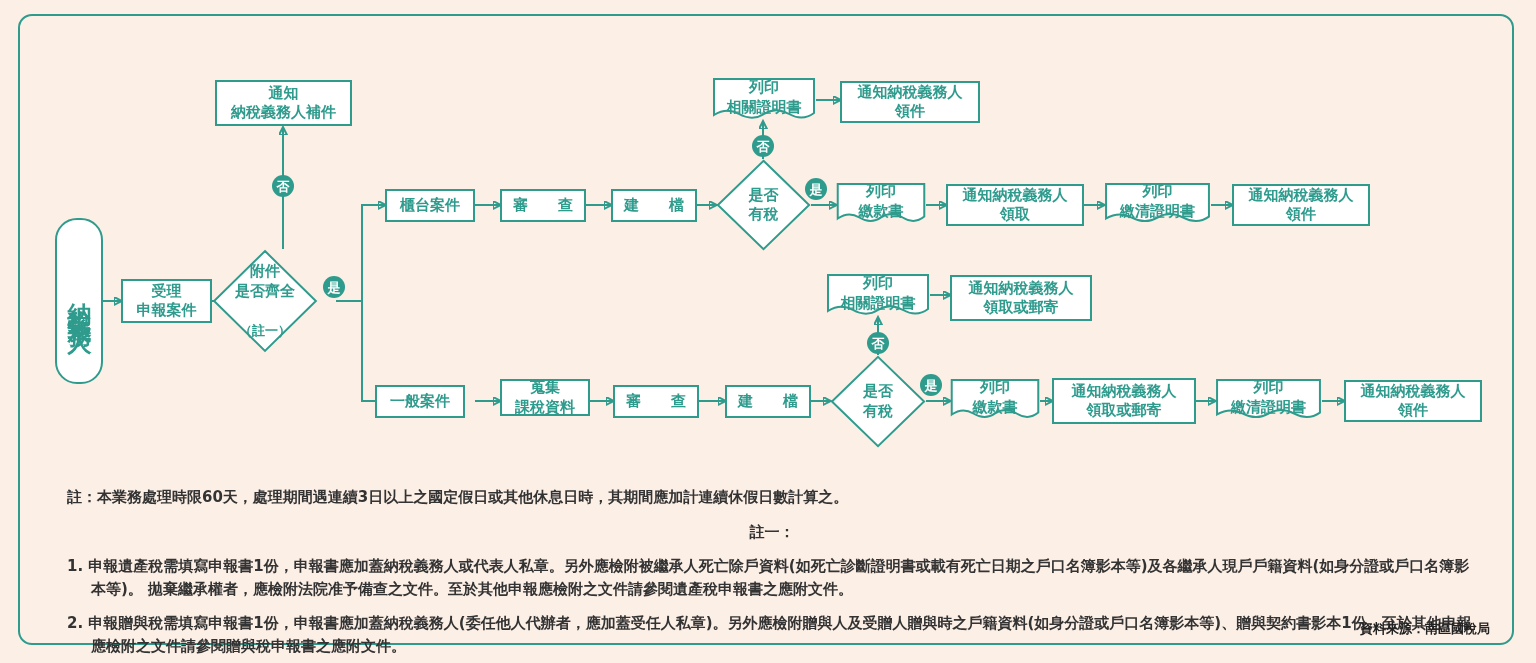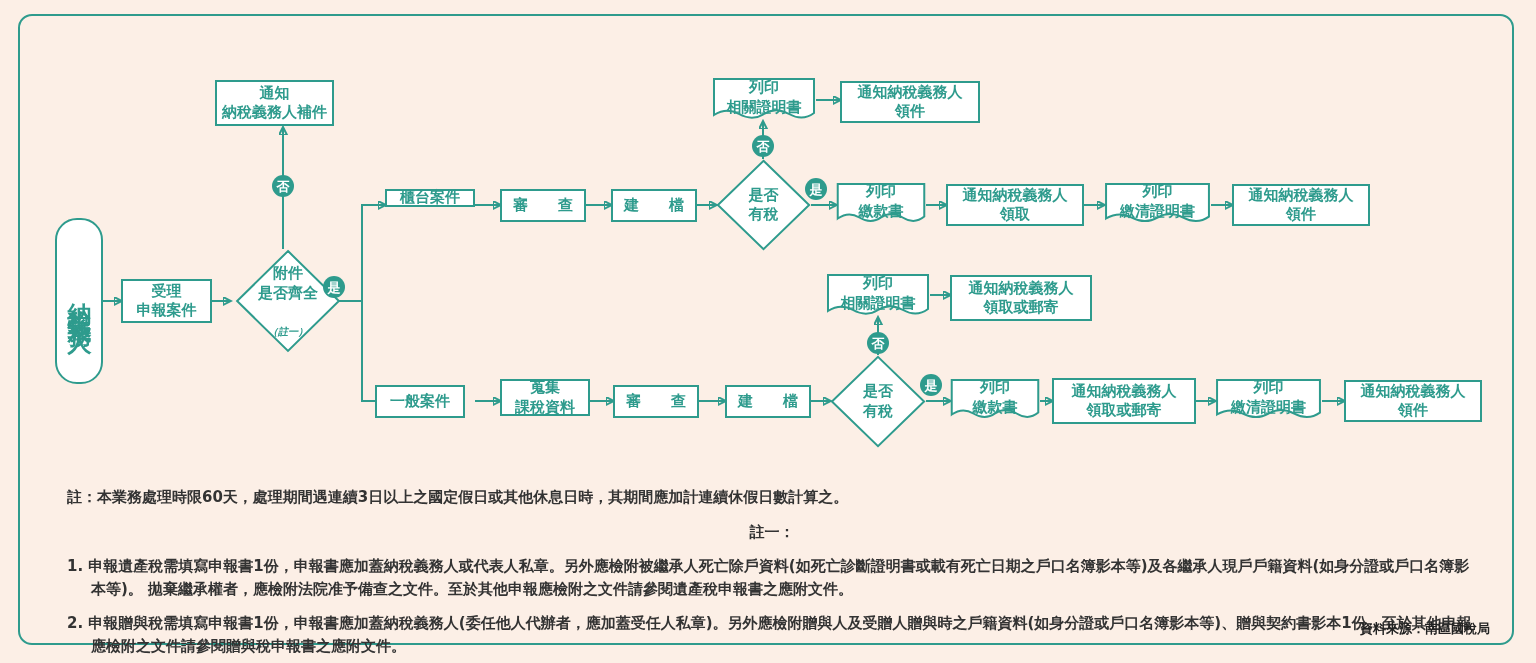--- a/index.html
+++ b/index.html
@@ -30,21 +30,21 @@
   .rect{background:var(--node-bg);border:2px solid var(--teal);}
   .pill{background:var(--node-bg);border:2px solid var(--teal);border-radius:22px;}
   .vert{writing-mode:vertical-rl;text-orientation:upright;font-size:24px;letter-spacing:7px;}
   .shaped{background:transparent;border:none;}
   .shaped .shape{position:absolute;left:0;top:0;width:100%;height:100%;}
   .shaped .shape polygon,.shaped .shape path{
     fill:var(--node-bg);stroke:var(--teal);stroke-width:2;vector-effect:non-scaling-stroke;
   }
   .shaped .label{position:relative;z-index:1;}
   .doc .label{padding-bottom:9px;}
-  .diamond .sub{font-size:10px;margin-top:2px;font-style:italic;}
+  .diamond .sub{font-size:13px;margin-top:2px;}
   .circle{
     position:absolute;width:22px;height:22px;border-radius:50%;z-index:3;
     background:var(--teal);color:#fff;font-weight:bold;font-size:13px;
     display:flex;align-items:center;justify-content:center;line-height:1;
   }
   .notes{
     position:absolute;left:55px;top:474px;width:1434px;z-index:2;
     color:var(--note-text);font-size:15px;font-weight:600;line-height:1.5;
   }
   .notes p{margin:12px;}
@@ -90,38 +90,38 @@
   <path d="M926,401 H950" marker-end="url(#ah)"></path>
   <path d="M1040,401 H1052" marker-end="url(#ah)"></path>
   <path d="M1196,401 H1215" marker-end="url(#ah)"></path>
   <path d="M1322,401 H1344" marker-end="url(#ah)"></path>
 </svg>
 
 <div class="node pill vert" style="left:55px;top:218px;width:48px;height:166px">納稅義務人</div>
 <div class="node rect" style="left:121px;top:279px;width:91px;height:44px">受理
 申報案件</div>
 
-<div class="node shaped diamond" style="left:235px;top:249px;width:106px;height:104px">
+<div class="node shaped diamond" style="left:212px;top:249px;width:106px;height:104px">
   <svg class="shape" viewBox="0 0 100 100" preserveAspectRatio="none">
       <polygon points="50,2 98,50 50,98 2,50"></polygon>
     </svg>
   <div class="label">
     <div>附件
 是否齊全</div>
     <div class="sub">（註一）</div>
   </div>
 </div>
 
-<div class="node rect" style="left:215px;top:80px;width:119px;height:46px">通知
+<div class="node rect" style="left:215px;top:80px;width:137px;height:46px">通知
 納稅義務人補件</div>
 
 <div class="circle" style="left:272px;top:175px">否</div>
 <div class="circle" style="left:323px;top:276px">是</div>
 
-<div class="node rect" style="left:385px;top:189px;width:90px;height:18px">櫃台案件</div>
+<div class="node rect" style="left:385px;top:189px;width:90px;height:33px">櫃台案件</div>
 <div class="node rect" style="left:500px;top:189px;width:86px;height:33px">審　　查</div>
 <div class="node rect" style="left:611px;top:189px;width:86px;height:33px">建　　檔</div>
 
 <div class="node shaped diamond" style="left:716px;top:159px;width:95px;height:92px">
   <svg class="shape" viewBox="0 0 100 100" preserveAspectRatio="none">
       <polygon points="50,2 98,50 50,98 2,50"></polygon>
     </svg>
   <div class="label">是否
 有稅</div>
 </div>

